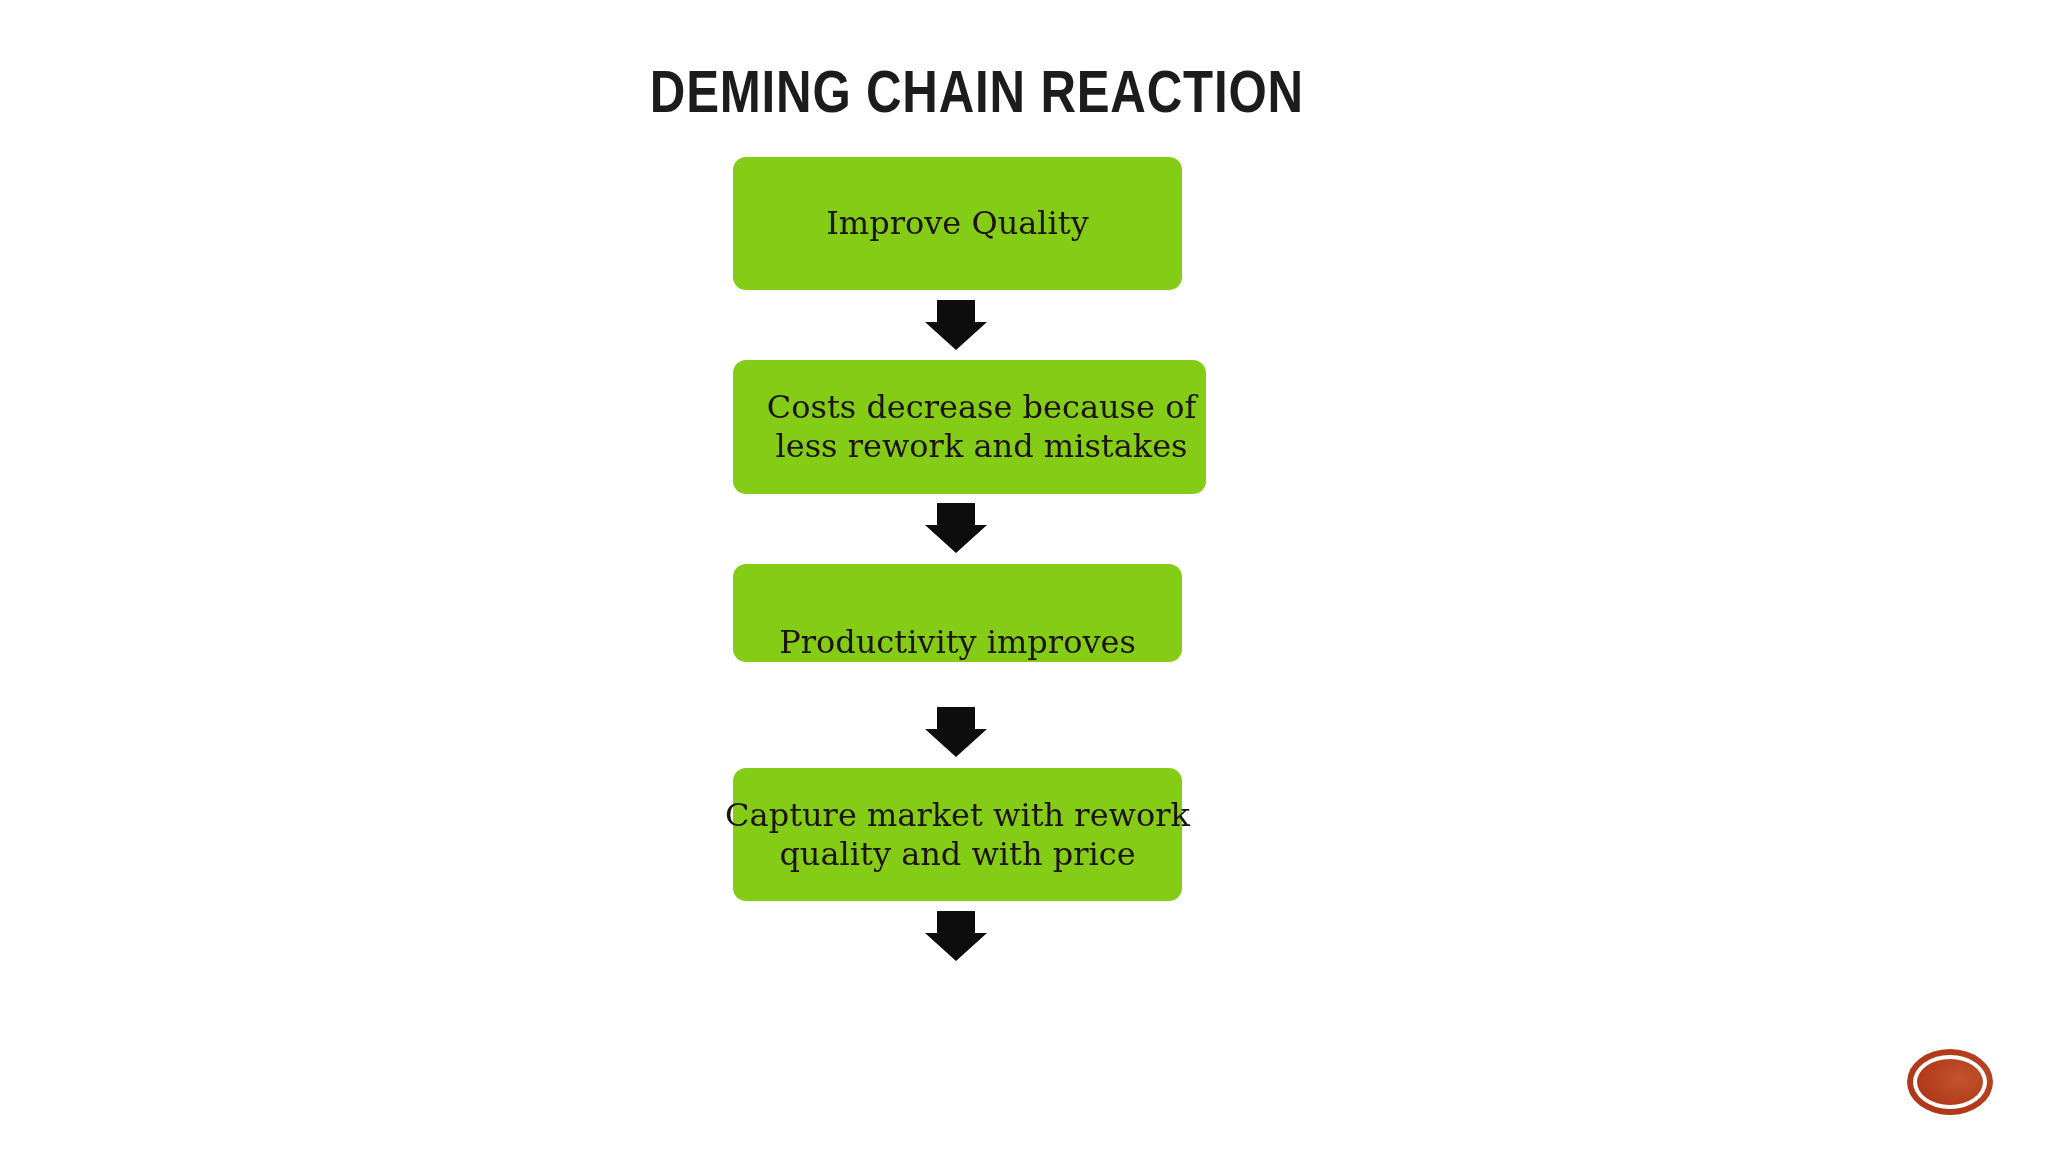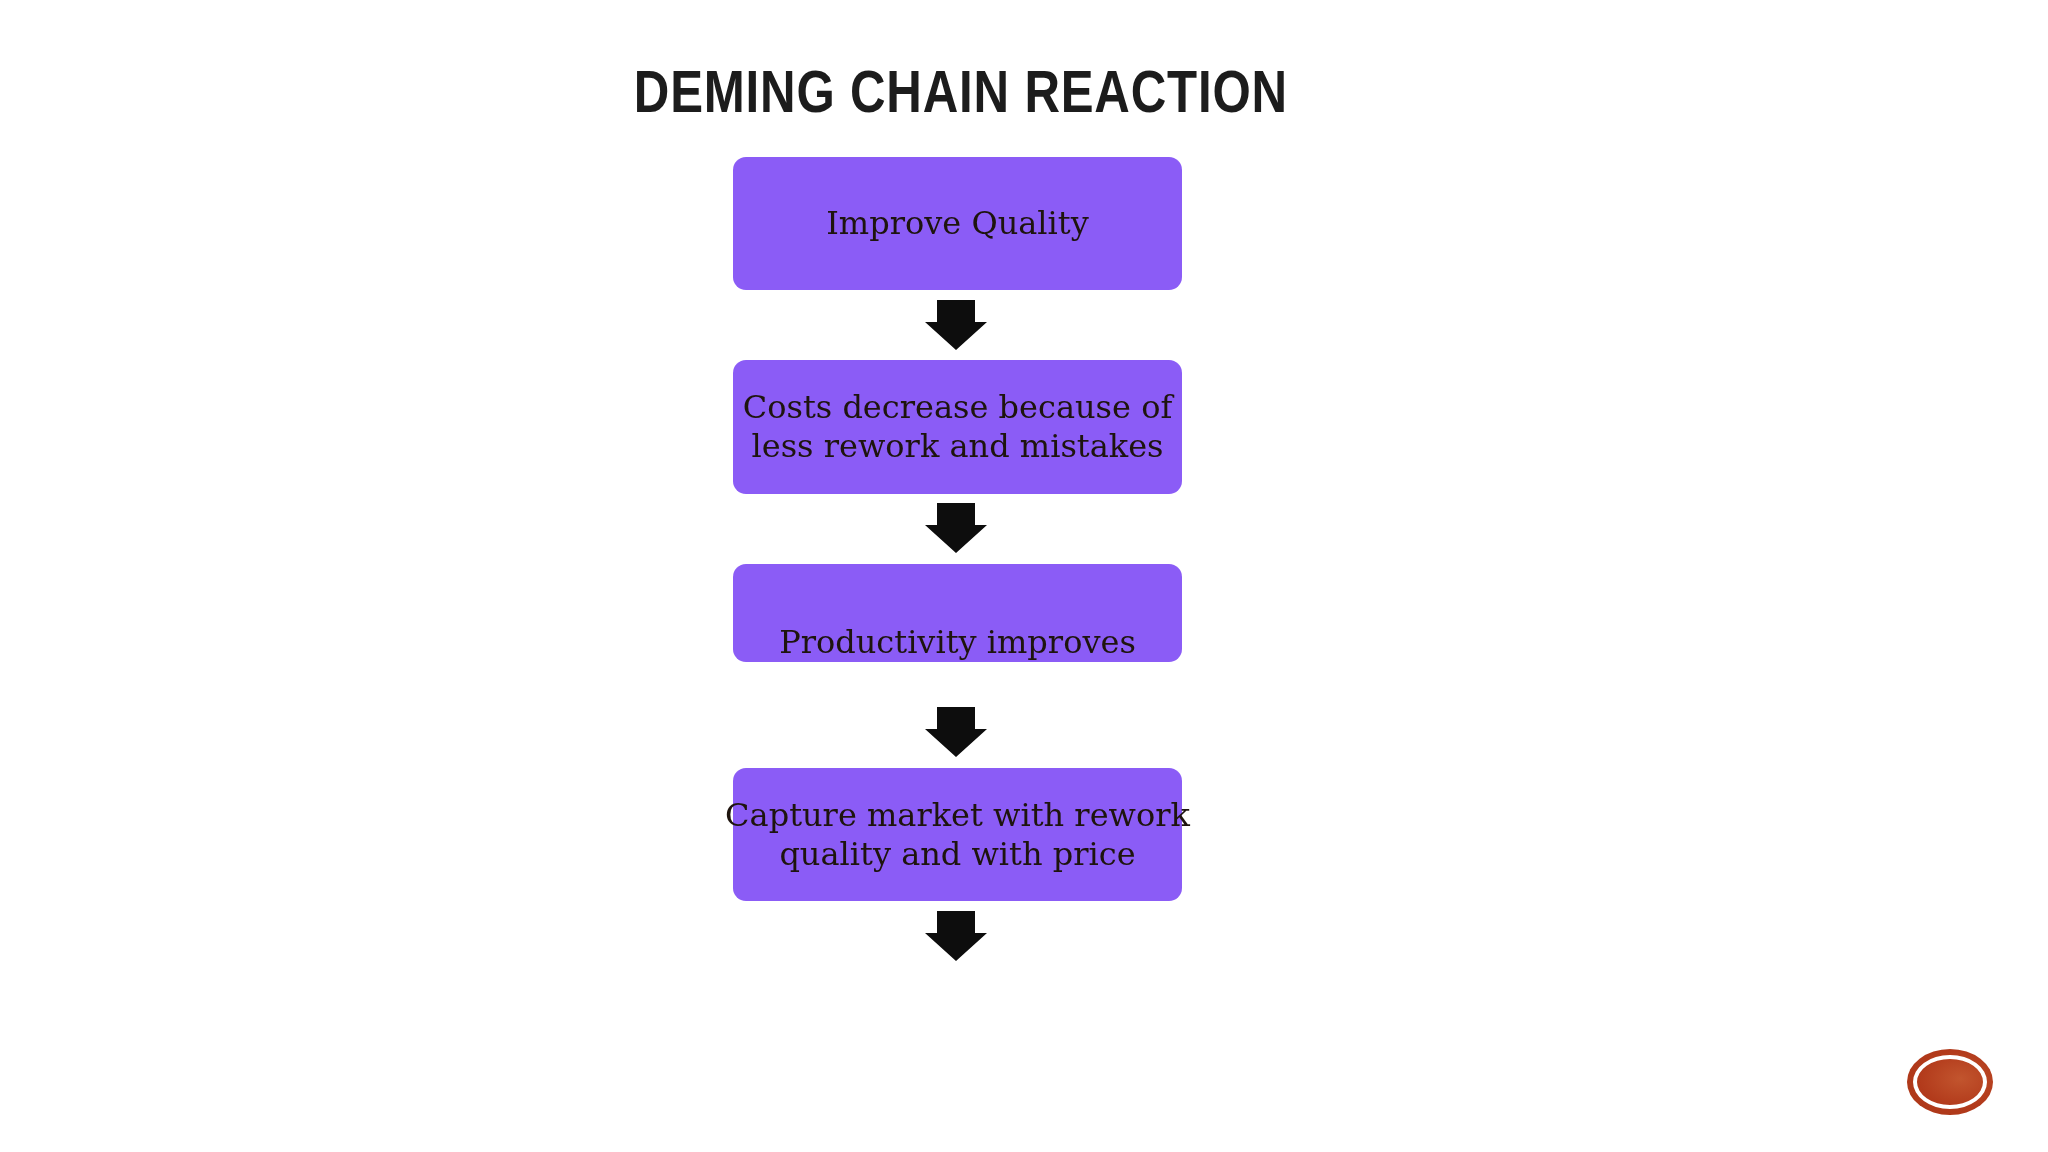--- a/index.html
+++ b/index.html
@@ -13,21 +13,21 @@
     height: 1152px;
     background: #ffffff;
     overflow: hidden;
     font-family: "Liberation Sans", sans-serif;
   }
 
   
   .title-wrap {
     position: absolute;
     top: 62px;
-    left: 0;
+    left: 16px;
     width: 1921px;
     display: flex;
     justify-content: center;
   }
   .title {
     margin: 0;
     font-family: "Liberation Sans", sans-serif;
     font-weight: bold;
     font-size: 60px;
     line-height: 60px;
@@ -36,35 +36,35 @@
     white-space: nowrap;
     transform: scaleX(0.82);
     transform-origin: center;
   }
 
   
   .box {
     position: absolute;
     left: 733px;
     width: 449px;
-    background: #8b5cf6;
+    background: #84cc16;
     border-radius: 13px;
     display: flex;
     flex-direction: column;
     align-items: center;
     justify-content: center;
     text-align: center;
     color: #1e140e;
     font-family: "DejaVu Serif", "Liberation Serif", serif;
     font-size: 32px;
     line-height: 39px;
   }
   .box span { display: block; white-space: nowrap; }
   .b1 { top: 157px; height: 133px; }
-  .b2 { top: 360px; height: 134px; }
+  .b2 { top: 360px; height: 134px; padding-left: 24px; }
   .b3 { top: 564px; height: 98px; justify-content: flex-end; }
   .b4 { top: 768px; height: 133px; }
   .b5 { top: 972px; height: 133px; }
 
   
   .arrow {
     position: absolute;
     left: 925px;
     width: 62px;
     height: 50px;

